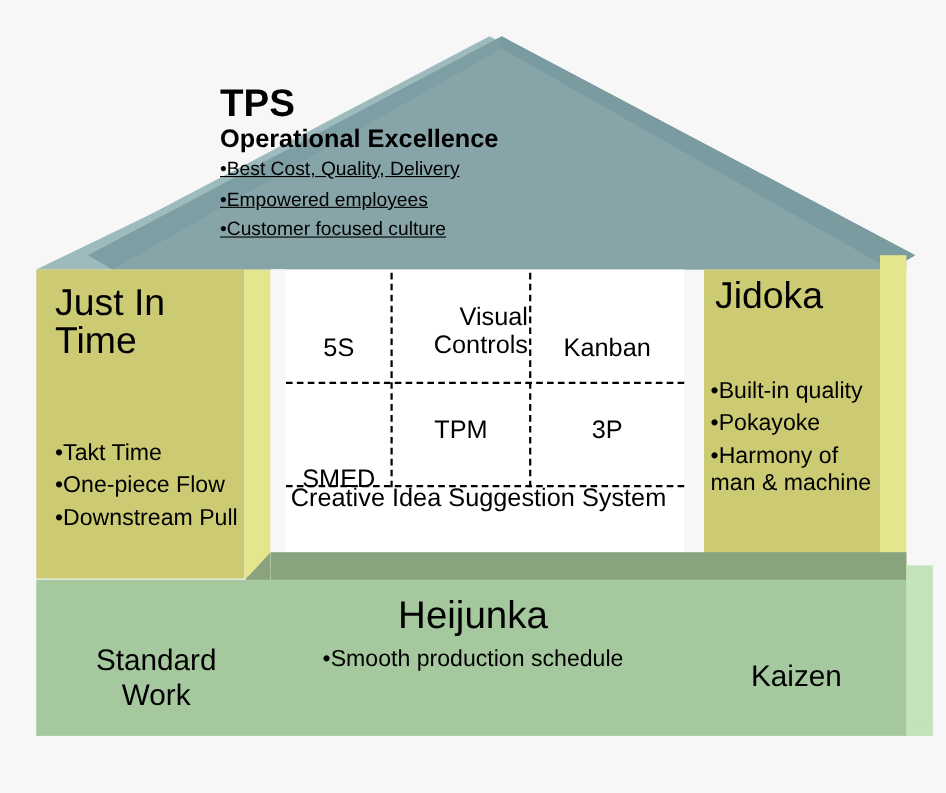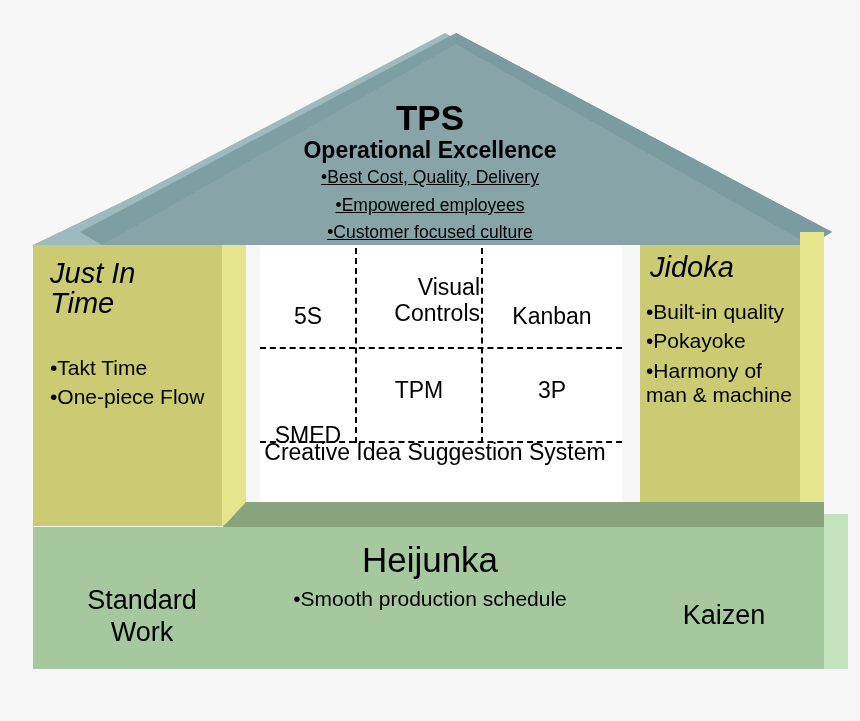--- a/index.html
+++ b/index.html
@@ -31,23 +31,23 @@
   }
   .roof-front {
     position: absolute;
     left: 0; top: 0;
     width: 860px; height: 300px;
     pointer-events: none;
   }
   .roof-text {
     position: absolute;
     left: 200px;
-    top: 100px;
+    top: 76px;
     width: 460px;
-    text-align: center;
+    text-align: left;
     line-height: 1.0;
   }
   .tps-title {
     font-size: 35px;
     font-weight: bold;
     letter-spacing: 0px;
     margin: 0 0 4px 0;
   }
   .tps-sub {
     font-size: 23px;
@@ -90,32 +90,32 @@
     width: 160px; height: 281px;
   }
   .pillar-right-side {
     left: 800px; top: 232px;
     width: 24px; height: 294px;
     background: #e5e58d;
   }
 
   .pillar-title {
     position: absolute;
-    font-size: 29px;
+    font-size: 34px;
     line-height: 1.04;
     white-space: pre-line;
-    font-style: italic;
   }
   .pl-title { left: 50px; top: 258px; width: 170px; }
   .pr-title { left: 650px; top: 252px; width: 150px; }
 
   .pillar-list {
     position: absolute;
     font-size: 21px;
     line-height: 1.16;
+    margin-top: 44px;
   }
   .pl-list { left: 50px; top: 356px; width: 176px; }
   .pr-list { left: 646px; top: 300px; width: 160px; }
   .pillar-list .li { margin: 0 0 5px 0; }
 
   
   .center-panel {
     position: absolute;
     left: 246px; top: 245px;
     width: 376px; height: 269px;
@@ -273,20 +273,21 @@
 
   <div class="pillar-side pillar-left-side"></div>
   <div class="pillar-left-side-cap"></div>
   <div class="pillar-front pillar-left-front"></div>
 
   <div class="pillar-title pl-title">Just In
 Time</div>
   <div class="pillar-list pl-list">
     <div class="li">•Takt Time</div>
     <div class="li">•One-piece Flow</div>
+    <div class="li">•Downstream Pull</div>
   </div>
 
   <div class="pillar-side pillar-right-side"></div>
   <div class="pillar-front pillar-right-front"></div>
 
   <div class="pillar-title pr-title">Jidoka</div>
   <div class="pillar-list pr-list">
     <div class="li">•Built-in quality</div>
     <div class="li">•Pokayoke</div>
     <div class="li">•Harmony of man &amp; machine</div>

